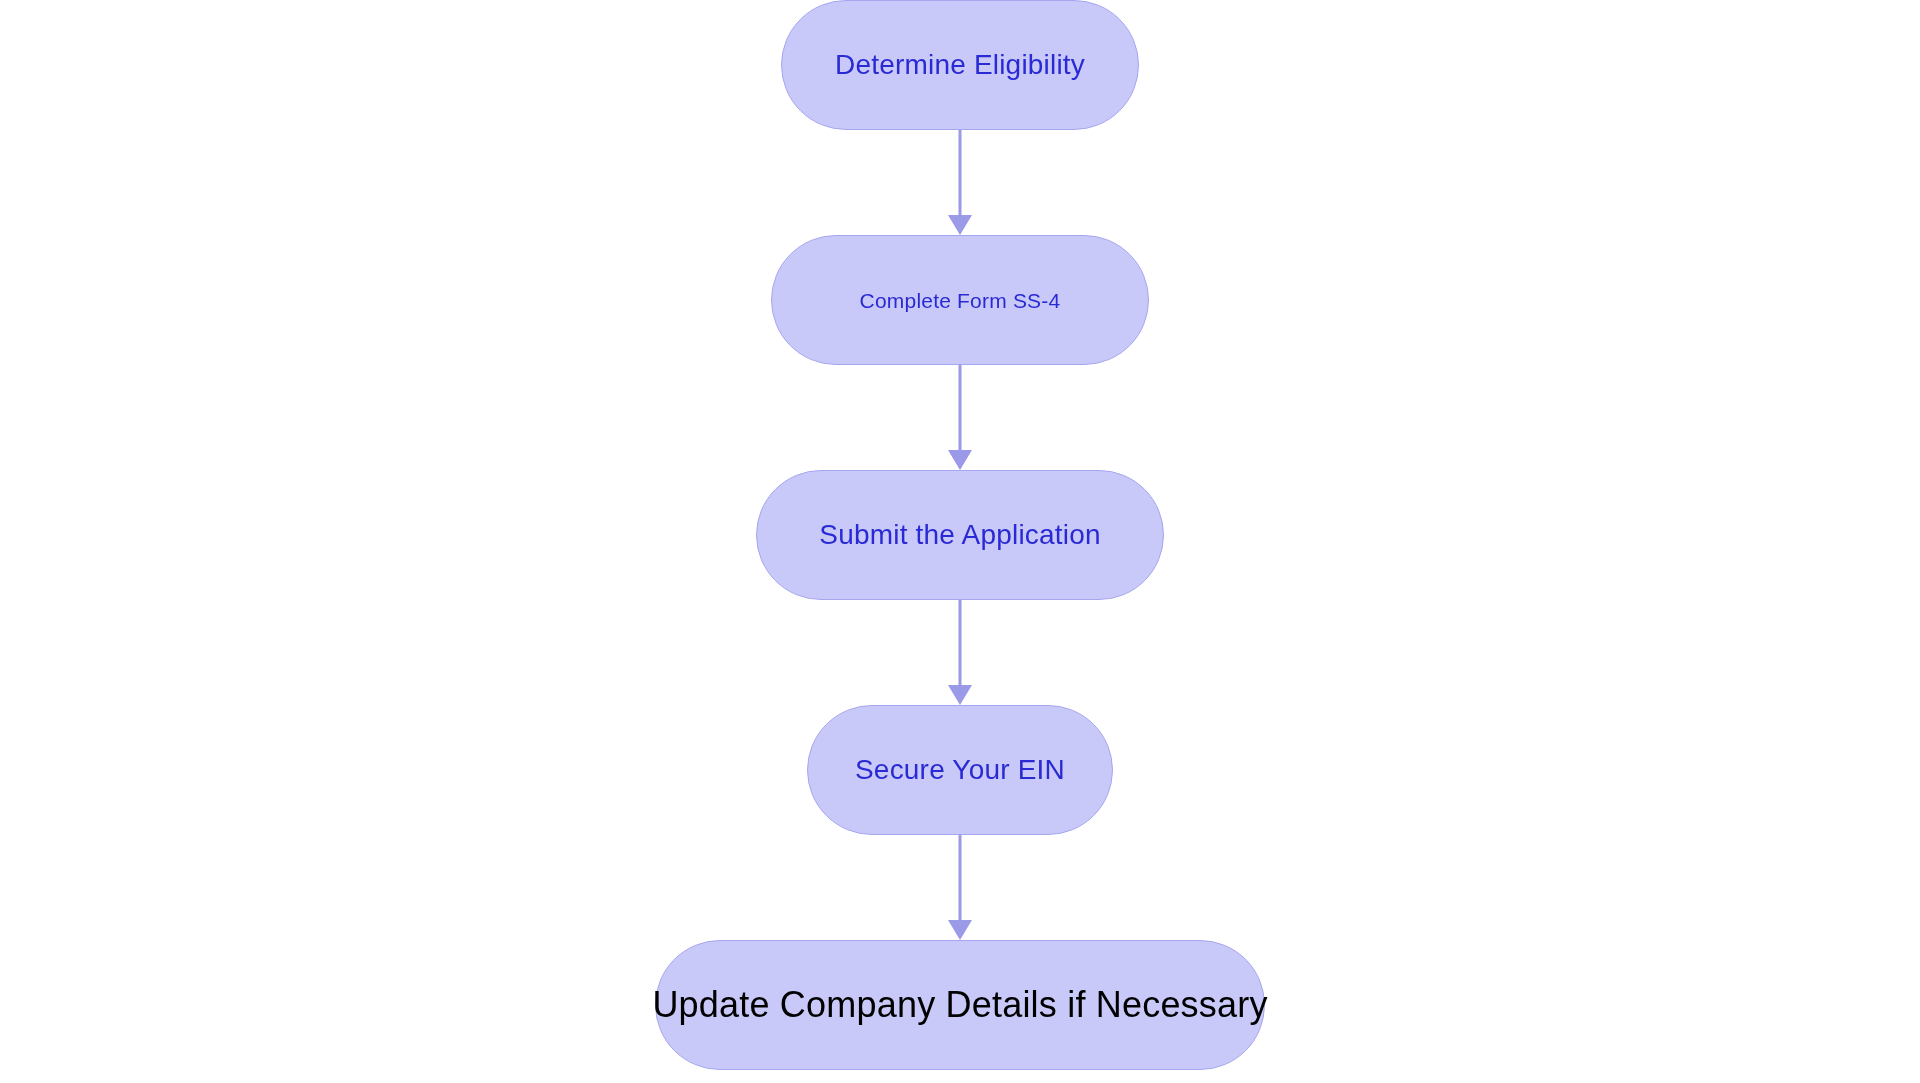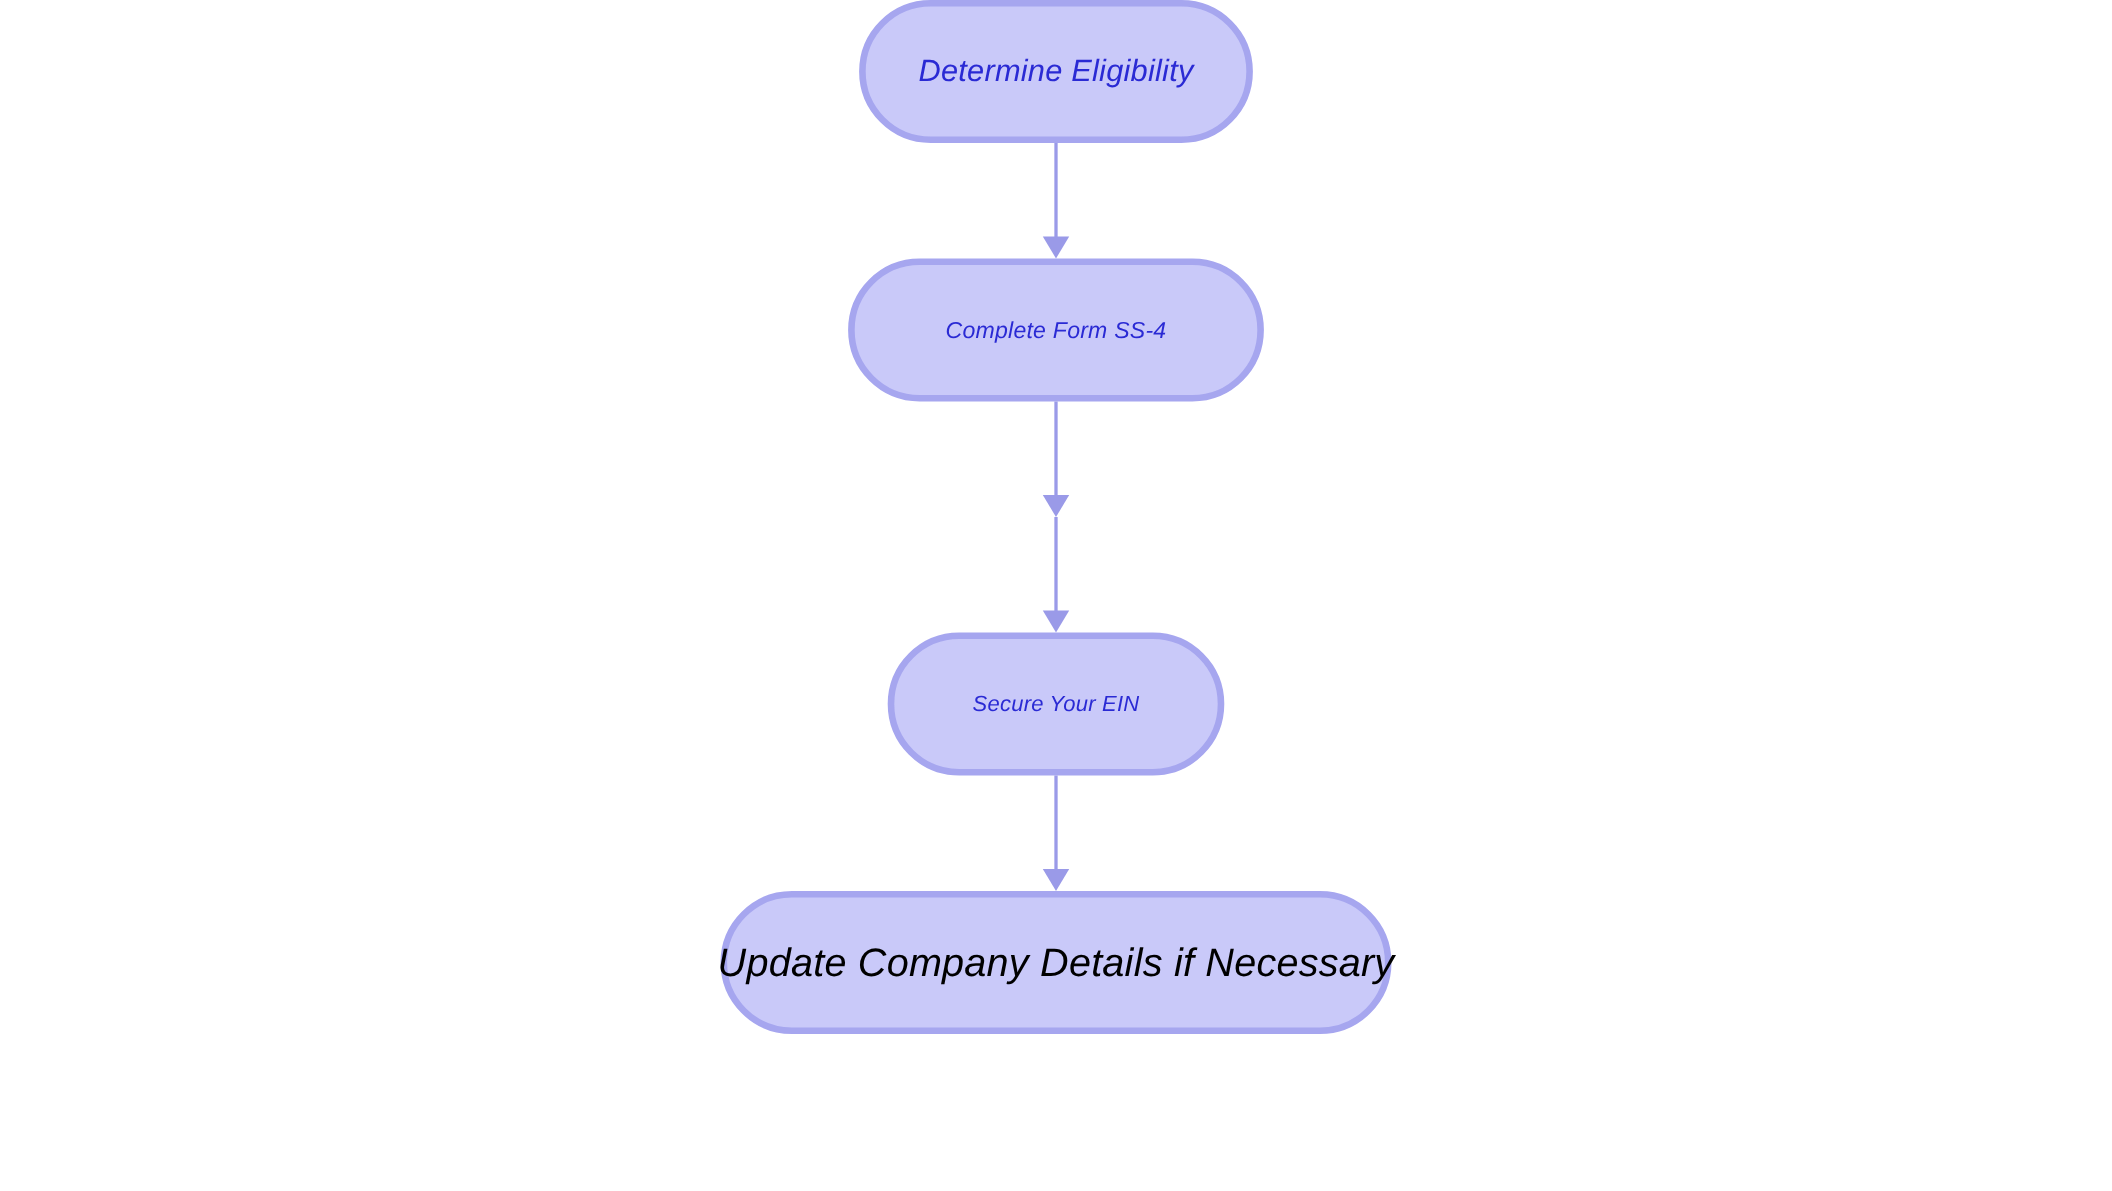--- a/index.html
+++ b/index.html
@@ -32,27 +32,26 @@
     flex-direction: column;
     align-items: center;
     justify-content: flex-start;
   }
 
   
   .node {
     box-sizing: border-box;
     height: 130px;
     background: #c9c9f9;
-    border: 6px solid #0369a1;
+    border: 1px solid #0369a1;
     border-radius: 65px;
     display: flex;
     align-items: center;
     justify-content: center;
     flex: 0 0 auto;
-    font-style: italic;
   }
   .node-label {
     color: #2a2ad4;
     font-family: "Liberation Sans", sans-serif;
     font-size: 28px;
     font-weight: 400;
     letter-spacing: 0.2px;
     line-height: 1;
     white-space: nowrap;
     text-align: center;
@@ -111,28 +110,31 @@
 
     <div class="node w-2" style="background: rgb(201, 201, 249); border-color: rgb(166, 166, 239);">
       <span class="node-label" style="color: rgb(42, 42, 212); font-size: 21px;">Complete Form SS-4</span>
     </div>
 
     <div class="connector">
       <div class="connector-line" style="background: rgb(154, 154, 232);"></div>
       <div class="connector-arrow" style="border-top-color: rgb(154, 154, 232);"></div>
     </div>
 
+    <div class="node w-3" style="background: rgb(201, 201, 249); border-color: rgb(166, 166, 239);">
+      <span class="node-label" style="color: rgb(42, 42, 212); font-size: 28px;">Submit the Application</span>
+    </div>
 
     <div class="connector">
       <div class="connector-line" style="background: rgb(154, 154, 232);"></div>
       <div class="connector-arrow" style="border-top-color: rgb(154, 154, 232);"></div>
     </div>
 
     <div class="node w-4" style="background: rgb(201, 201, 249); border-color: rgb(166, 166, 239);">
-      <span class="node-label" style="color: rgb(42, 42, 212); font-size: 20px;">Secure Your EIN</span>
+      <span class="node-label" style="color: rgb(42, 42, 212); font-size: 28px;">Secure Your EIN</span>
     </div>
 
     <div class="connector">
       <div class="connector-line" style="background: rgb(154, 154, 232);"></div>
       <div class="connector-arrow" style="border-top-color: rgb(154, 154, 232);"></div>
     </div>
 
     <div class="node w-5" style="background: rgb(201, 201, 249); border-color: rgb(166, 166, 239);">
       <span class="node-label" style="color: #000000; font-size: 36px;">Update Company Details if Necessary</span>
     </div>

